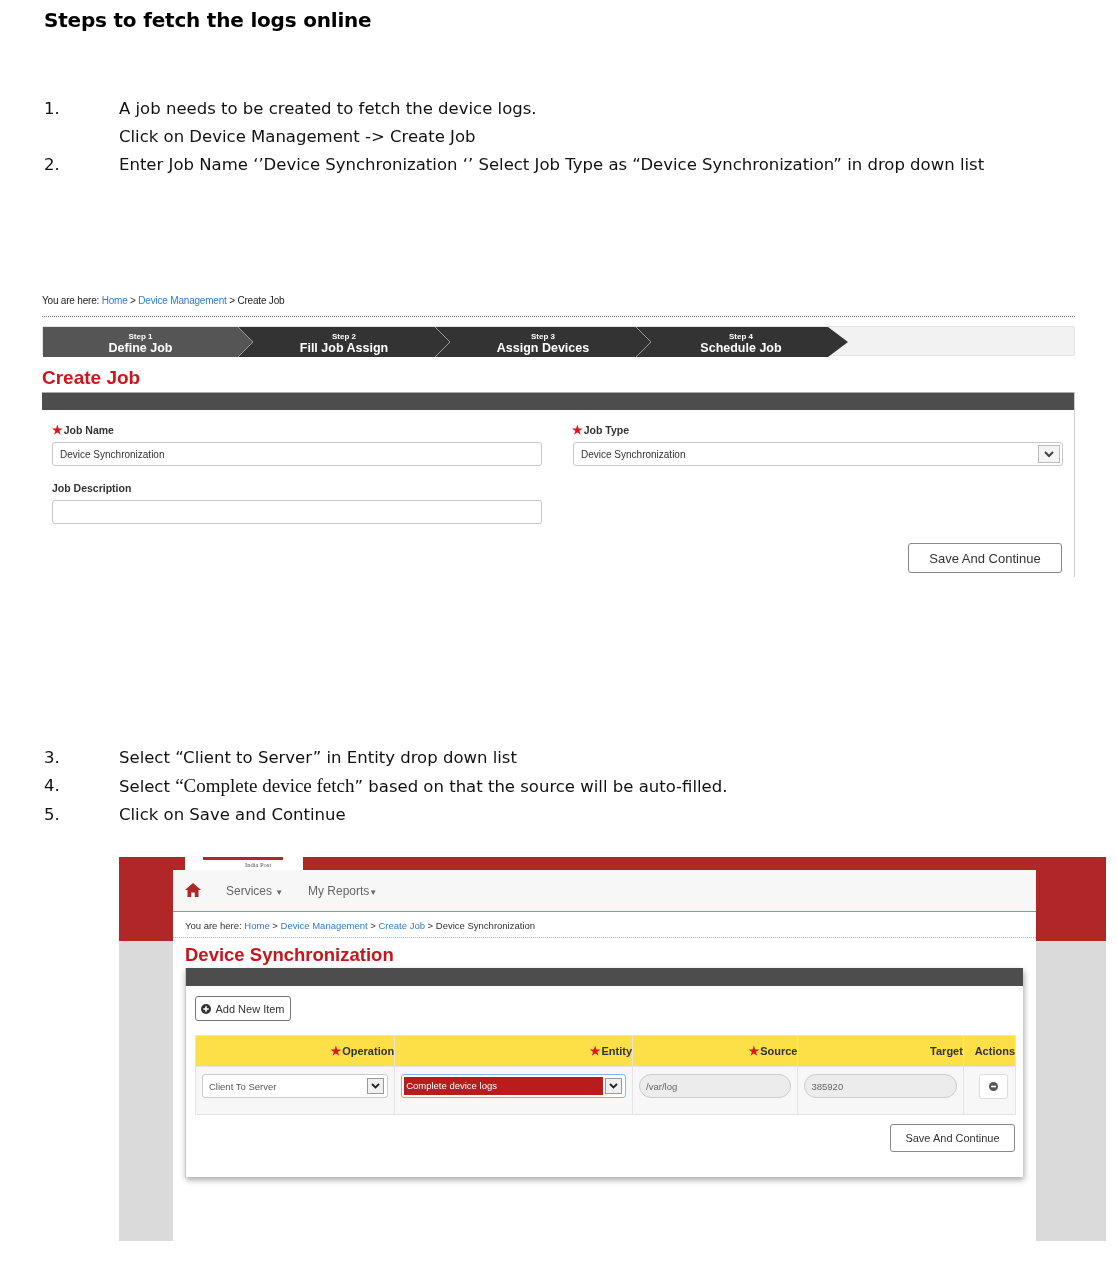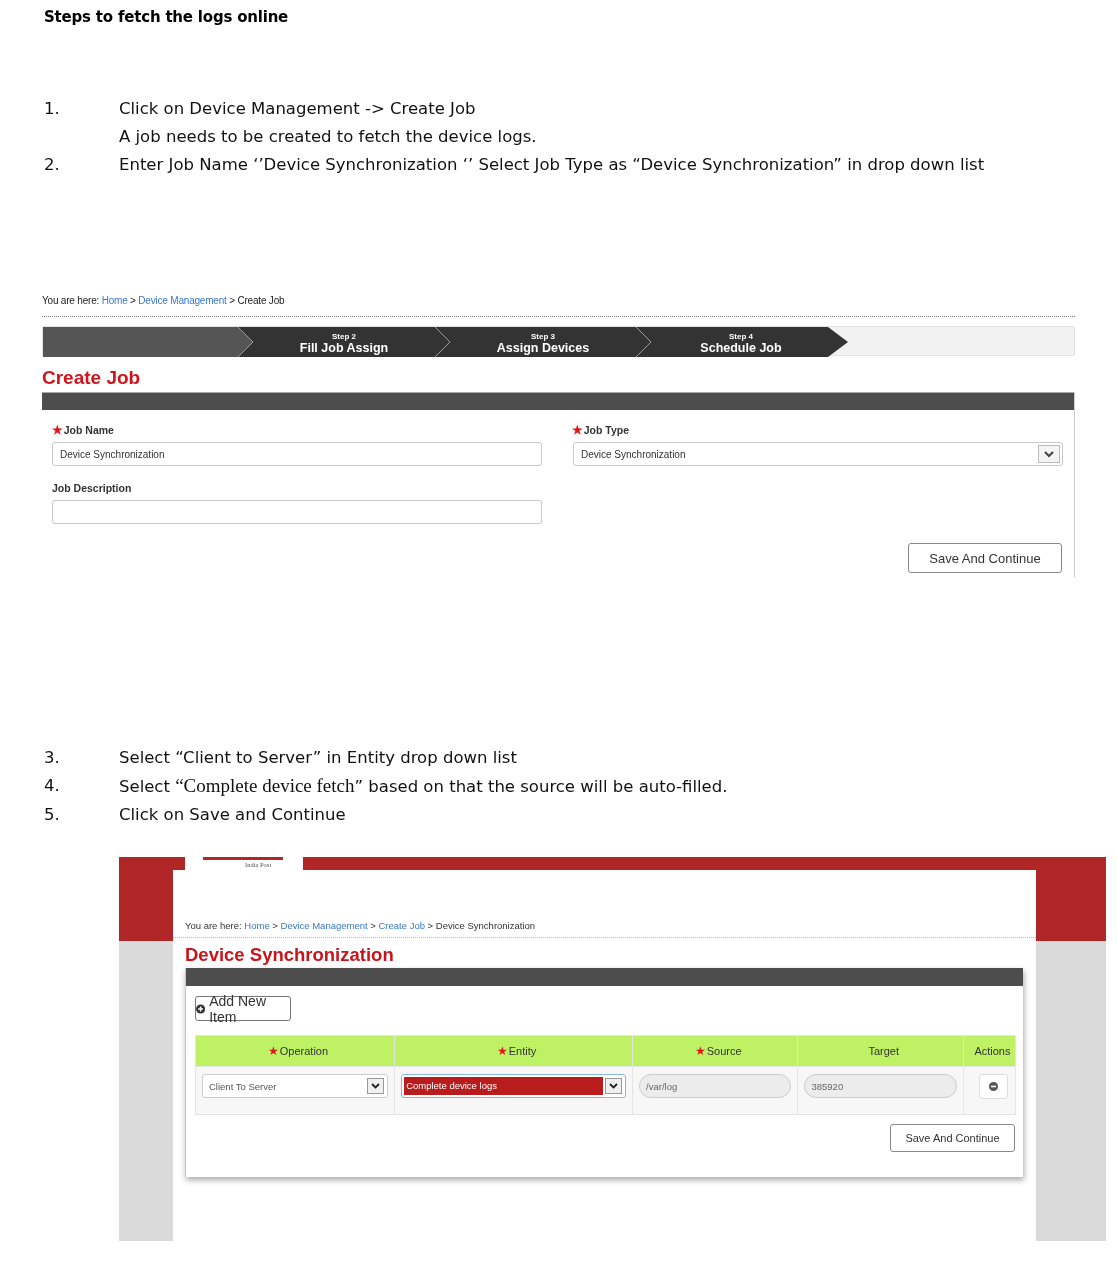--- a/index.html
+++ b/index.html
@@ -1,20 +1,20 @@
 <!DOCTYPE html>
 <html><head>
 <meta charset="utf-8">
 <style>
   * { box-sizing: border-box; margin: 0; padding: 0; }
   html, body { width: 1117px; height: 1281px; background: #ffffff; overflow: hidden; }
   body { position: relative; font-family: "Liberation Sans", sans-serif; color: #000; }
   .doc-heading {
     position: absolute; left: 44px; top: 8px;
-    font-family: "DejaVu Sans", sans-serif; font-weight: bold; font-size: 15px; color: #000;
+    font-family: "DejaVu Sans", sans-serif; font-weight: bold; font-size: 20px; color: #000;
     letter-spacing: -0.2px;
   }
   .step-list { position: absolute; left: 44px; font-family: "DejaVu Sans", sans-serif; font-size: 16.5px; line-height: 28px; color: #111; }
   .step { display: flex; }
   .step .num { width: 75px; flex: none; }
   .step .body { flex: 1; width: 930px; }
   .serif { font-family: "Liberation Serif", serif; font-size: 19px; }
 
   
   .shot1 { position: absolute; left: 42px; top: 292px; width: 1033px; height: 285px; }
@@ -46,43 +46,43 @@
   .content2 { position: absolute; left: 54px; top: 13px; width: 863px; height: 371px; background: #fff; }
   .navbar { position: absolute; left: 0; top: 0; width: 863px; height: 42px; background: #f7f7f7; border-bottom: 1px solid #d47b7b; }
   .nav-home { position: absolute; left: 12px; top: 13px; }
   .nav-item { position: absolute; top: 14px; font-size: 12px; color: #666; }
   .crumb2 { position: absolute; left: 12px; top: 50px; font-size: 9.5px; color: #333; }
   .crumb2 .lnk { color: #3a78c8; }
   .dotline2 { position: absolute; left: 0; top: 67px; width: 863px; border-top: 1px dotted #bbb; }
   .title2 { position: absolute; left: 12px; top: 74px; font-size: 18.5px; font-weight: bold; color: #c8151b; }
   .panel2 { position: absolute; left: 12px; top: 98px; width: 838px; height: 209px; background: #fff; box-shadow: 1px 3px 6px rgba(0,0,0,0.35); border-left: 1px solid #c8c8c8; }
   .panel2 .bar { height: 18px; background: #4d4d4d; }
-  .addbtn { position: absolute; left: 9px; top: 28px; width: 96px; height: 25px; border: 1px solid #777; border-radius: 3px; background: #fff; font-size: 14px; color: #333; display: flex; align-items: center; justify-content: center; gap: 4px; }
+  .addbtn { position: absolute; left: 9px; top: 28px; width: 96px; height: 25px; border: 1px solid #777; border-radius: 3px; background: #fff; font-size: 11px; color: #333; display: flex; align-items: center; justify-content: center; gap: 4px; }
   .tbl { position: absolute; left: 9px; top: 67px; width: 821px; border-collapse: collapse; }
-  .tbl th { height: 31px; text-align: center; font-size: 11px; font-weight: normal; color: #333; border: 1px solid #e4e4e4; padding-left: 6px; background: #bef264; }
+  .tbl th { height: 31px; text-align: right; font-size: 11px; font-weight: bold; color: #333; border: 1px solid #e4e4e4; padding-left: 6px; background: #fde047; }
   .tbl td { height: 48px; border: 1px solid #e4e4e4; background: #f7f7f7; vertical-align: top; padding: 7px 6px 0 6px; }
   .cell-in { position: relative; height: 24px; border: 1px solid #ccc; border-radius: 3px; background: #fff; font-size: 9.5px; color: #555; padding: 6px 6px; }
   .cell-in.ro { background: #ececec; color: #666; border-radius: 12px; }
   .cell-in.sel { border: 1px solid #8bb4e8; }
   .cell-in.sel .hl { position: absolute; left: 2px; top: 2px; right: 22px; bottom: 2px; background: #b91c1c; color: #fff; padding: 3px 2px; }
   .cell-in .dd { position: absolute; right: 3px; top: 3px; width: 17px; height: 16px; border: 1px solid #999; background: #f0f0f0; display: flex; align-items: center; justify-content: center; }
   .rmbtn { width: 29px; height: 25px; margin-left: 9px; border: 1px solid #ddd; border-radius: 3px; background: #fff; display: flex; align-items: center; justify-content: center; }
   .btn2 { position: absolute; right: 8px; top: 156px; width: 125px; height: 28px; border: 1px solid #888; border-radius: 3px; background: #fff; font-size: 11px; color: #333; display: flex; align-items: center; justify-content: center; }
 </style>
 </head>
 <body>
 
 <div class="doc-heading">Steps to fetch the logs online</div>
 
 <div class="step-list" style="top:95px;">
   <div class="step">
     <span class="num">1.</span>
     <div class="body">
+      <div>A job needs to be created to fetch the device logs.</div>
       <div>Click on Device Management -&gt; Create Job</div>
-      <div>A job needs to be created to fetch the device logs.</div>
     </div>
   </div>
   <div class="step">
     <span class="num">2.</span>
     <div class="body" style="width:910px;">Enter  Job Name ‘’Device Synchronization ‘’ Select  Job Type as “Device Synchronization” in drop down list</div>
   </div>
 </div>
 
 <div class="shot1">
   <div class="crumb1">
@@ -93,20 +93,24 @@
   <div class="stepbar">
     <svg width="810" height="30" viewBox="0 0 810 30">
       <polygon points="0,0 195,0 210,15 195,30 0,30" fill="#555"></polygon>
       <polygon points="195,0 392,0 407,15 392,30 195,30 210,15" fill="#333"></polygon>
       <polygon points="392,0 593,0 608,15 593,30 392,30 407,15" fill="#333"></polygon>
       <polygon points="593,0 785,0 805,15 785,30 593,30 608,15" fill="#333"></polygon>
       <polyline points="195,0 210,15 195,30" fill="none" stroke="#999" stroke-width="1"></polyline>
       <polyline points="392,0 407,15 392,30" fill="none" stroke="#999" stroke-width="1"></polyline>
       <polyline points="593,0 608,15 593,30" fill="none" stroke="#999" stroke-width="1"></polyline>
     </svg>
+    <div class="stepitem" style="left:0;width:195px;">
+      <span class="small">Step 1</span>
+      <span class="big">Define Job</span>
+    </div>
     <div class="stepitem" style="left:210px;width:182px;">
       <span class="small">Step 2</span>
       <span class="big">Fill Job Assign</span>
     </div>
     <div class="stepitem" style="left:407px;width:186px;">
       <span class="small">Step 3</span>
       <span class="big">Assign Devices</span>
     </div>
     <div class="stepitem" style="left:608px;width:180px;">
       <span class="small">Step 4</span>
@@ -161,20 +165,29 @@
 <div class="shot2">
   <div class="redband"></div>
   <div class="greyL"></div>
   <div class="greyR"></div>
   <div class="logo">
     <div class="strip"></div>
     <div class="txt">India Post</div>
   </div>
 
   <div class="content2">
+    <div class="navbar">
+      <span class="nav-home">
+        <svg width="16" height="14" viewBox="0 0 16 14">
+            <polygon points="8,0 16,7 13.5,7 13.5,14 9.8,14 9.8,9.5 6.2,9.5 6.2,14 2.5,14 2.5,7 0,7" fill="#b12728"></polygon>
+          </svg>
+      </span>
+      <span class="nav-item" style="left:53px;"><span>Services</span> <span style="font-size:8px;">▼</span></span>
+      <span class="nav-item" style="left:135px;"><span>My Reports</span><span style="font-size:8px;">▼</span></span>
+    </div>
 
     <div class="crumb2">
       <span>You are here: </span><span class="lnk">Home</span><span> &gt; </span><span class="lnk">Device Management</span><span> &gt; </span><span class="lnk">Create Job</span><span> &gt; </span><span>Device Synchronization</span>
     </div>
     <div class="dotline2"></div>
 
     <div class="title2">Device Synchronization</div>
 
     <div class="panel2">
       <div class="bar"></div>

